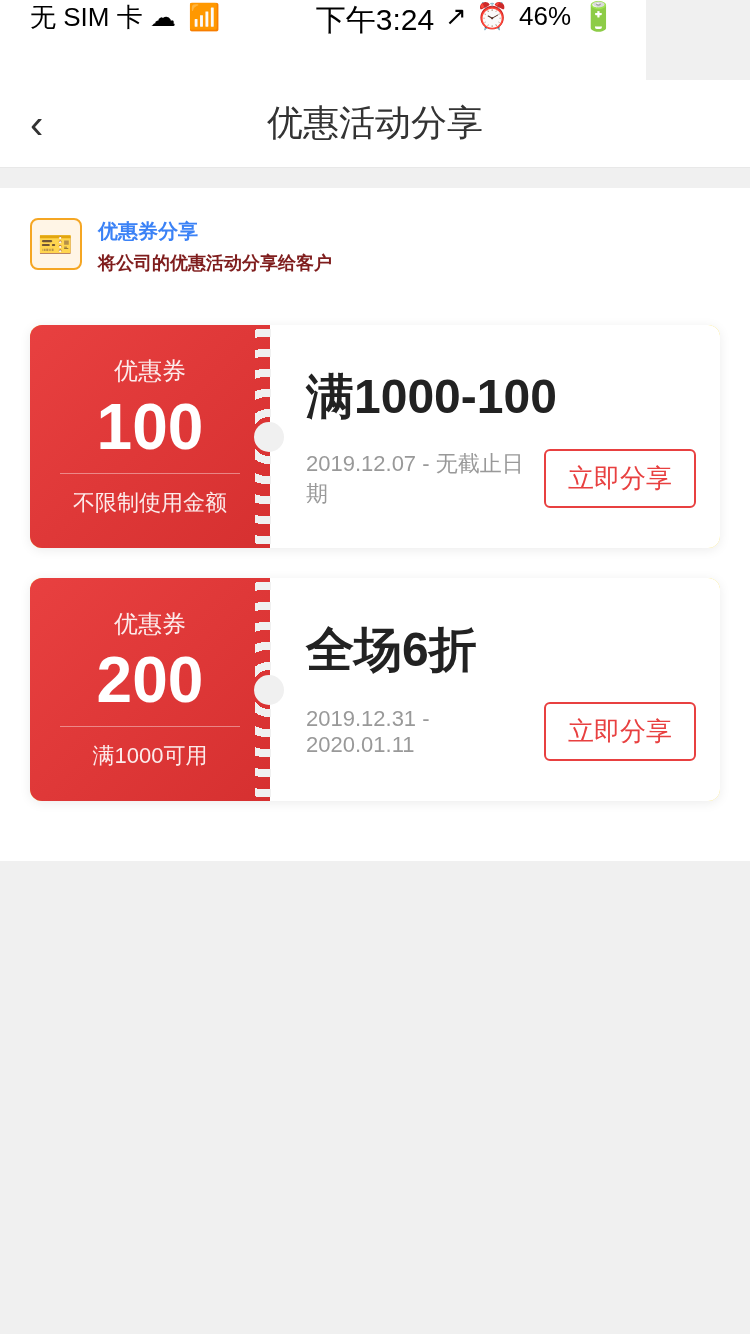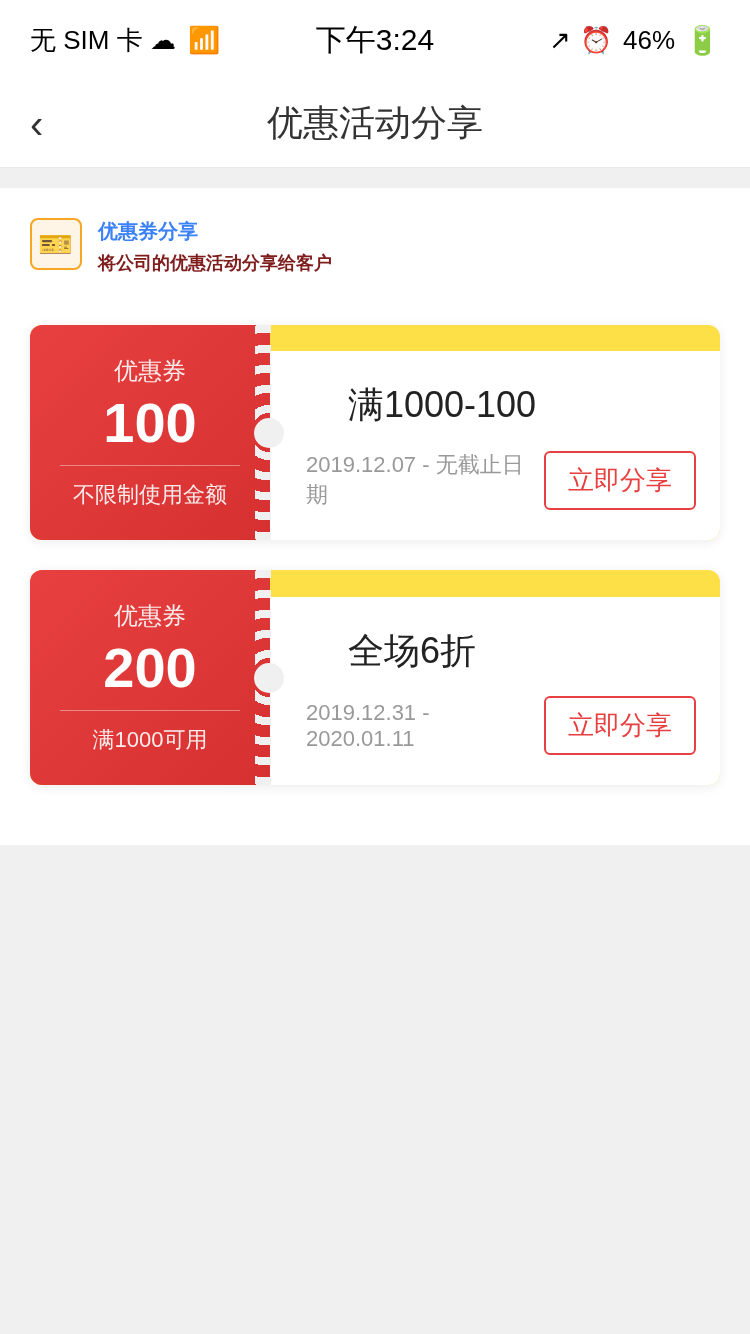--- a/index.html
+++ b/index.html
@@ -7,25 +7,25 @@
     body {
       width: 750px;
       min-height: 1334px;
       background: #f0f0f0;
       font-family: -apple-system, "PingFang SC", "Helvetica Neue", sans-serif;
       font-size: 28px;
     }
 
     
     .status-bar {
-      width: 750px;
+      width: 646px;
       height: 80px;
       background: #fff;
       display: flex;
-      align-items: center;
+      align-items: flex-start;
       justify-content: space-between;
       padding: 0 30px;
       font-size: 26px;
       font-weight: 500;
     }
     .status-left {
       display: flex;
       align-items: center;
       gap: 12px;
     }
@@ -109,21 +109,20 @@
 
     
     .coupon-card {
       display: flex;
       border-radius: 12px;
       overflow: hidden;
       box-shadow: 0 2px 12px rgba(0,0,0,0.08);
       margin-bottom: 30px;
       background: #fde047;
       position: relative;
-      align-items: flex-end;
     }
 
     
     .coupon-left {
       width: 240px;
       background: #e63b3b;
       background: linear-gradient(135deg, #e84040 0%, #d63030 100%);
       display: flex;
       flex-direction: column;
       align-items: center;
@@ -144,21 +143,21 @@
         #f0f0f0 0px, #f0f0f0 8px,
         transparent 8px, transparent 20px
       );
     }
     .coupon-tag {
       font-size: 24px;
       color: rgba(255,255,255,0.9);
       margin-bottom: 8px;
     }
     .coupon-amount {
-      font-size: 56px;
+      font-size: 64px;
       font-weight: 700;
       color: #fff;
       line-height: 1;
       margin-bottom: 14px;
     }
     .coupon-divider {
       width: 180px;
       height: 1px;
       background: rgba(255,255,255,0.4);
       margin-bottom: 14px;
@@ -172,25 +171,24 @@
     
     .coupon-right {
       flex: 1;
       padding: 30px 24px 30px 36px;
       display: flex;
       flex-direction: column;
       justify-content: center;
       background: #fff;
     }
     .coupon-name {
-      font-size: 36px;
-      font-weight: 400;
+      font-size: 48px;
+      font-weight: 700;
       color: #222;
       margin-bottom: 20px;
-      margin-left: 42px;
     }
     .coupon-meta {
       display: flex;
       align-items: center;
       justify-content: space-between;
       gap: 12px;
     }
     .coupon-date {
       font-size: 22px;
       color: #999;

